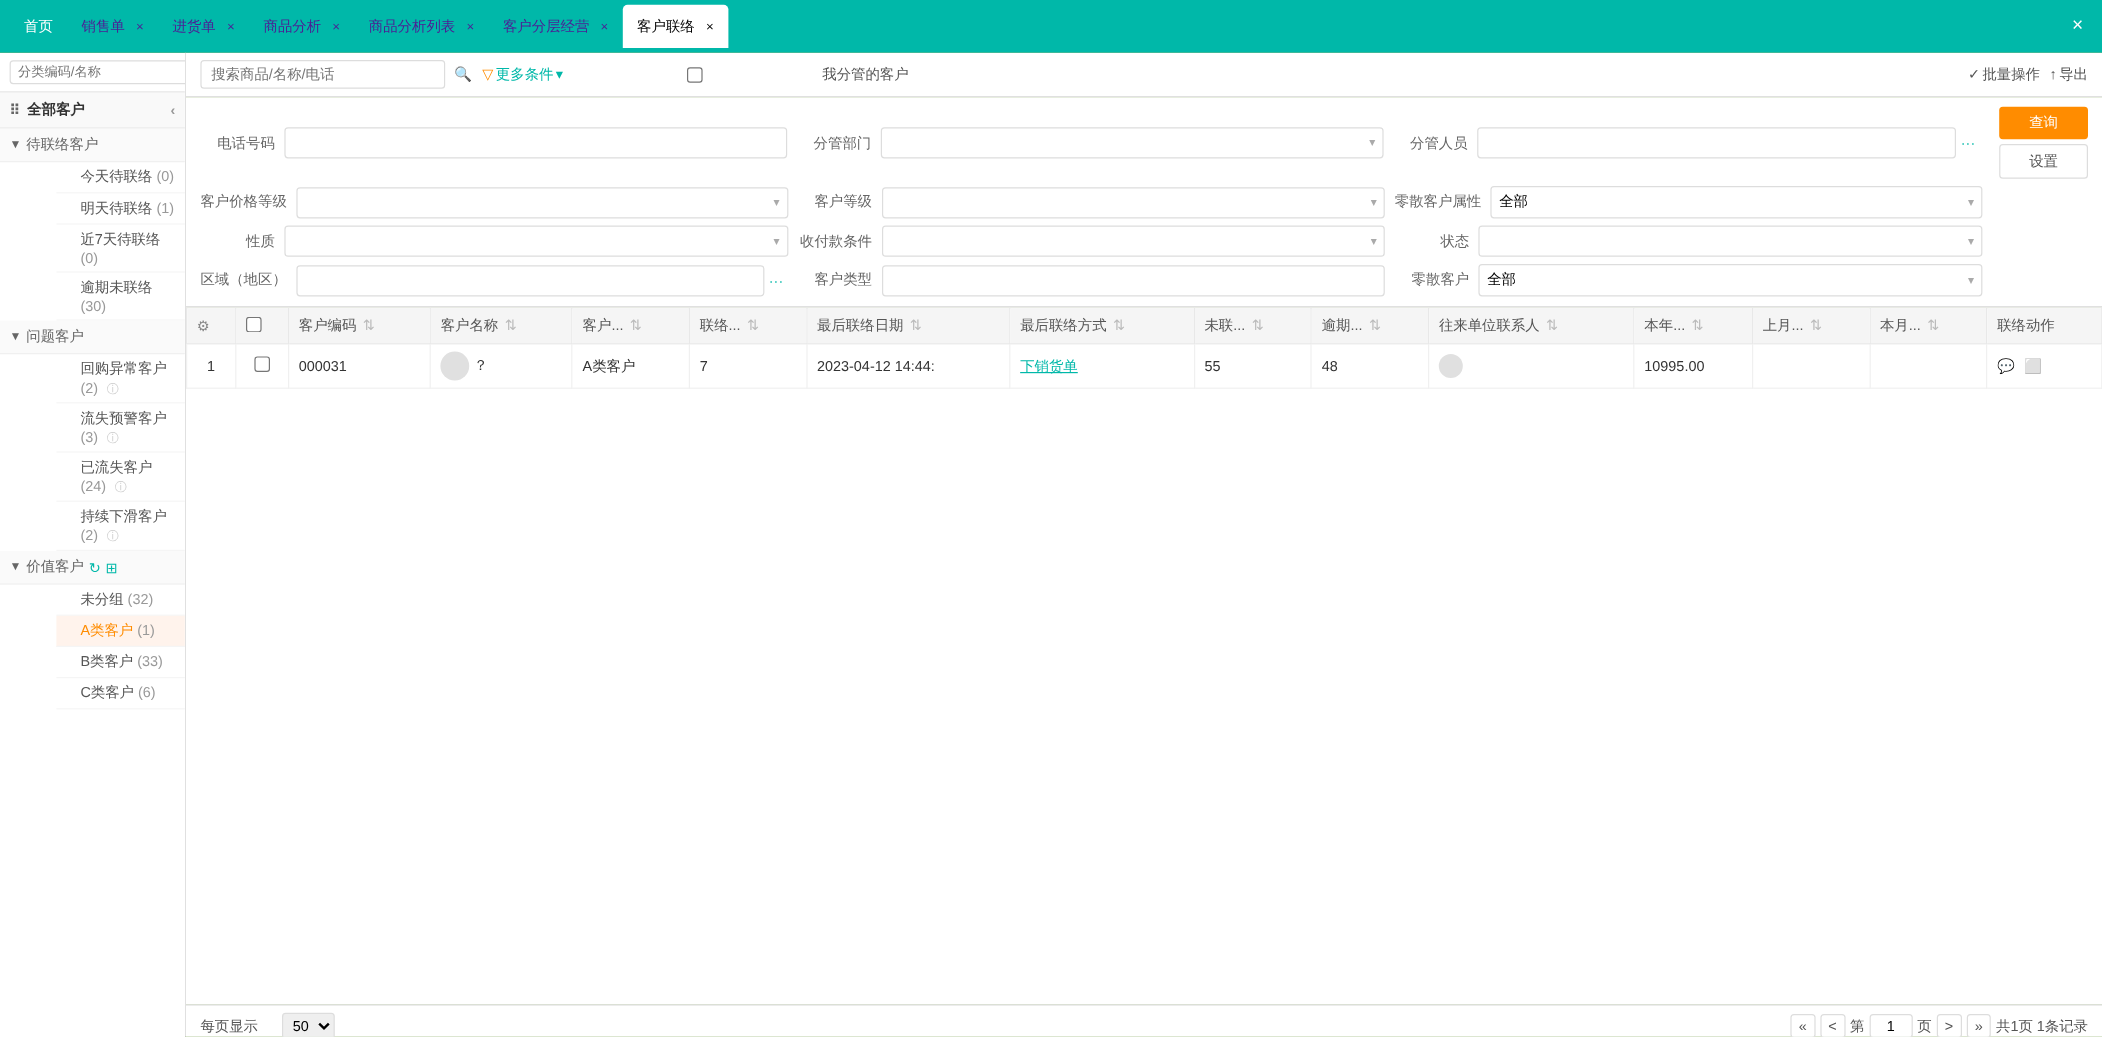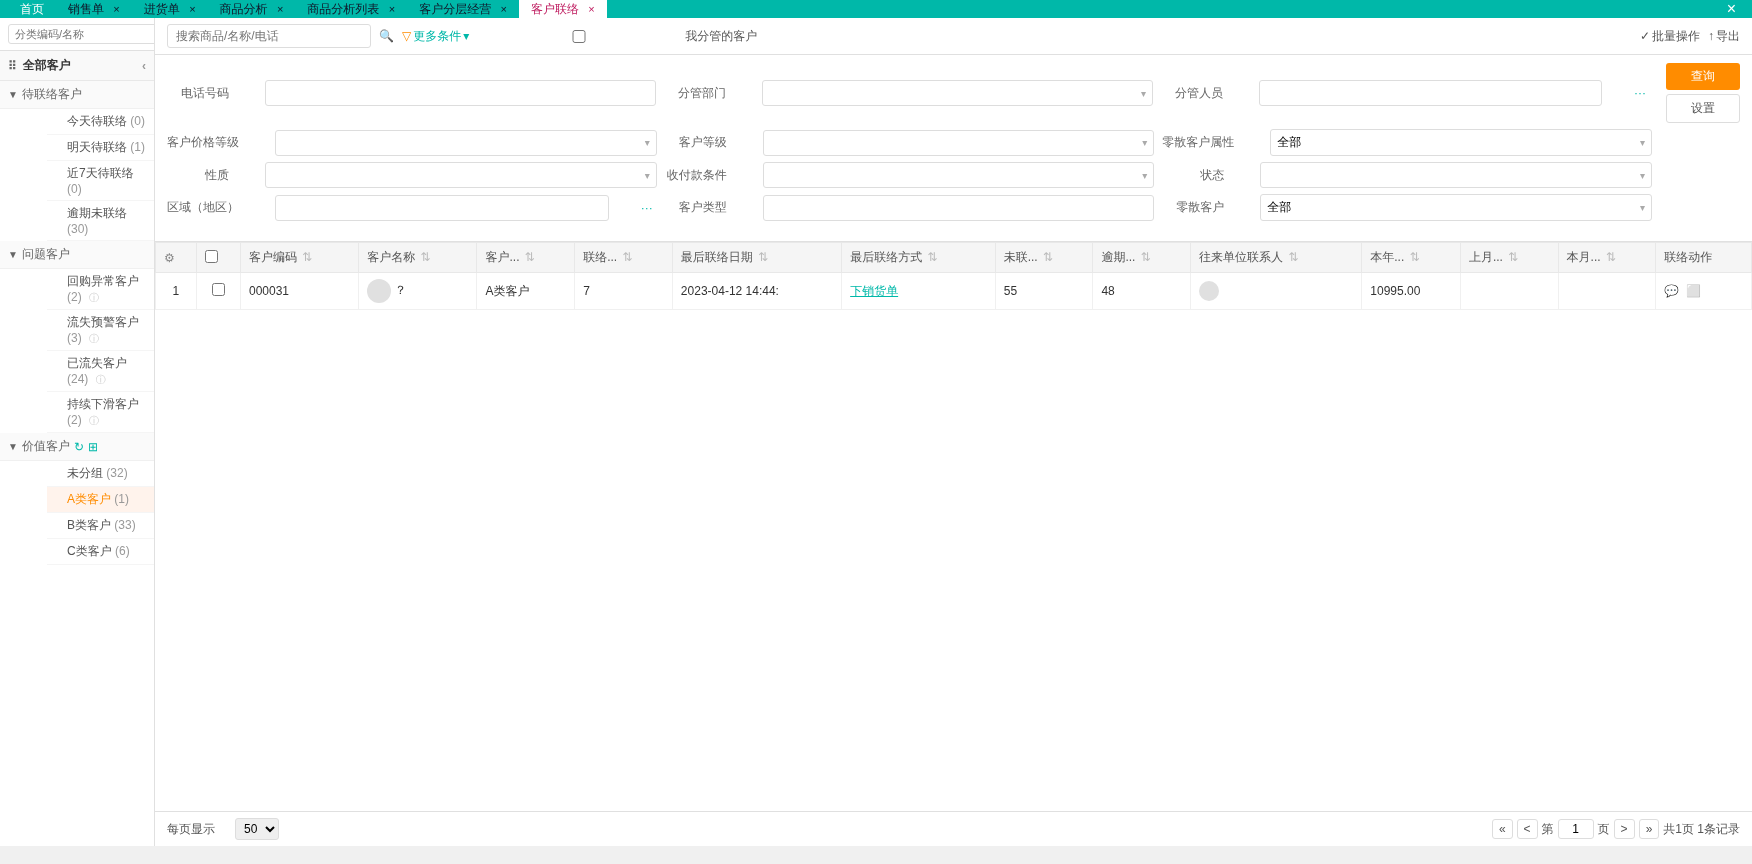--- a/index.html
+++ b/index.html
@@ -1,29 +1,29 @@
 <!DOCTYPE html>
 <html><head>
   <meta charset="utf-8">
   <style>
     * { box-sizing: border-box; margin: 0; padding: 0; font-family: 'Microsoft YaHei', Arial, sans-serif; font-size: 12px; }
     body { background: #f0f0f0; width: 1752px; height: 864px; overflow: hidden; }
 
     
     .top-nav {
       display: flex; align-items: center;
-      background: #00b8a9; height: 18px; padding: 0 8px;
+      background: #00b8a9; height: 44px; padding: 0 8px;
       color: white;
     }
     .top-nav .nav-item {
       padding: 0 12px; height: 36px; line-height: 36px; cursor: pointer;
-      color: #0f172a; white-space: nowrap; position: relative;
+      color: #4c1d95; white-space: nowrap; position: relative;
     }
     .top-nav .nav-item.active {
-      background: white; color: #be185d; border-radius: 4px 4px 0 0;
+      background: white; color: #000000; border-radius: 4px 4px 0 0;
     }
     .top-nav .nav-item .close-x {
       margin-left: 6px; cursor: pointer; font-size: 11px;
     }
     .top-nav .nav-home {
       padding: 0 12px; height: 36px; line-height: 36px; color: white; cursor: pointer;
     }
     .top-nav .spacer { flex: 1; }
     .top-nav .close-all { color: white; cursor: pointer; font-size: 16px; padding: 0 8px; }
 
@@ -99,23 +99,23 @@
     }
 
     
     .adv-filters {
       background: white; padding: 8px 12px;
       border-bottom: 1px solid #e0e0e0;
     }
     .filter-row {
       display: flex; align-items: center; margin-bottom: 6px; gap: 8px;
     }
-    .filter-row:last-child { margin-bottom: 12px; justify-content: center; }
+    .filter-row:last-child { margin-bottom: 0; justify-content: center; }
     .filter-cell {
-      display: flex; align-items: center; flex: 1; gap: 28px;
+      display: flex; align-items: center; flex: 1;
     }
     .filter-label {
       color: #666; white-space: nowrap; min-width: 70px; text-align: right; padding-right: 8px;
     }
     .filter-select {
       flex: 1; border: 1px solid #ddd; border-radius: 3px; padding: 4px 6px;
       display: flex; align-items: center; justify-content: space-between;
       cursor: pointer; background: white; min-height: 26px;
     }
     .filter-select .arrow { color: #aaa; font-size: 10px; }

